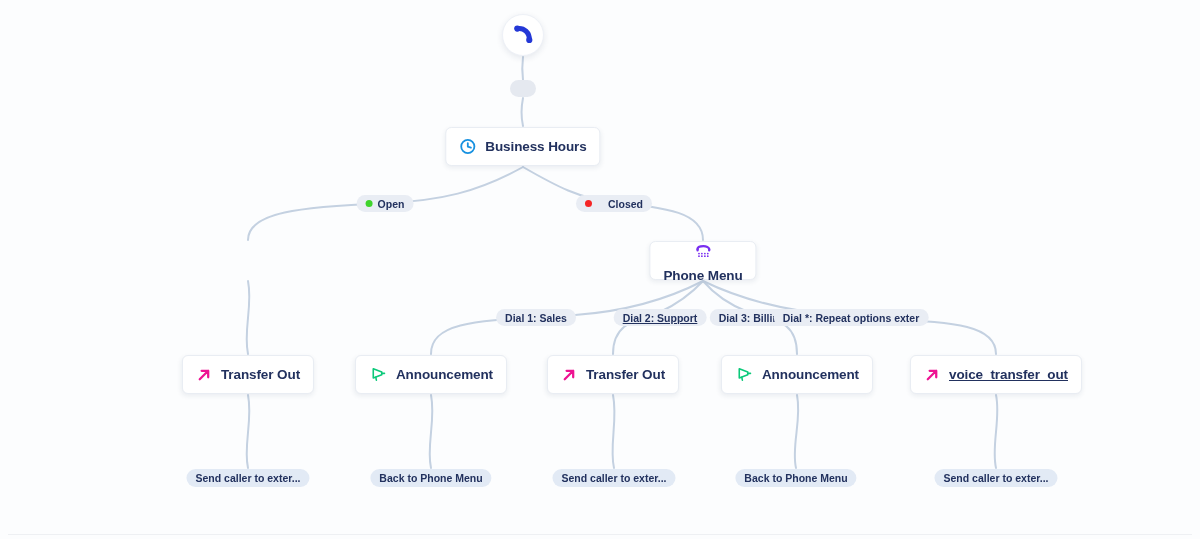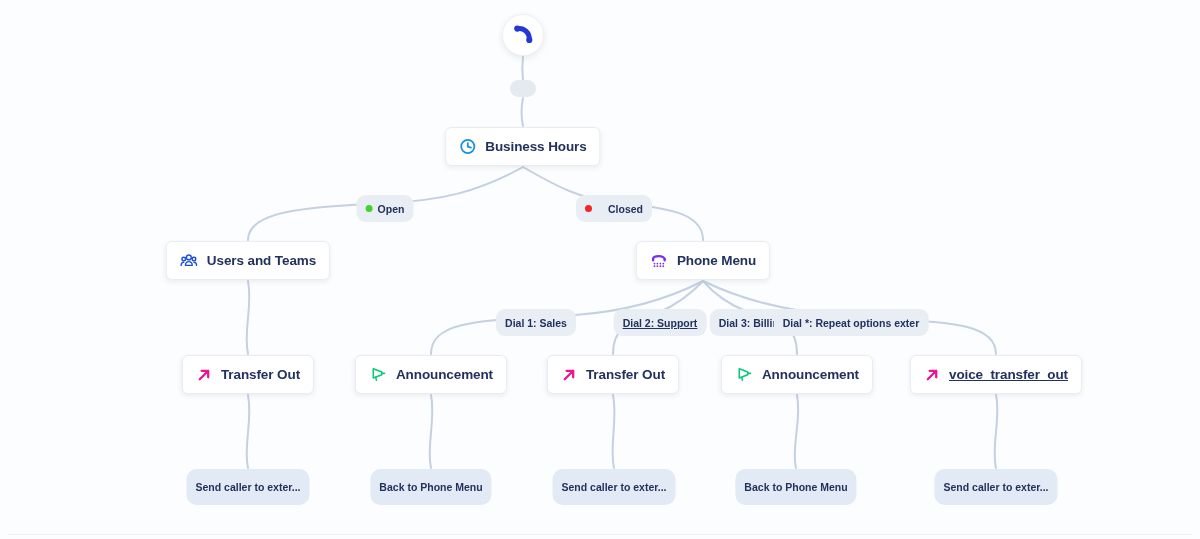--- a/index.html
+++ b/index.html
@@ -32,25 +32,25 @@
   .stub{
     width:26px;height:17px;border-radius:9px;background:#e5e9f0;
   }
   .card{
     height:39px;background:#fff;border:1px solid var(--node-border);
     border-radius:6px;box-shadow:0 2px 5px rgba(30,45,90,.08);
     display:flex;align-items:center;gap:9px;padding:0 13px;
     font-size:13.5px;font-weight:700;letter-spacing:-.1px;white-space:nowrap;
   }
   .pill{
-    height:27px;border-radius:9px;background:var(--pill-bg);
+    height:17px;border-radius:9px;background:var(--pill-bg);
     display:flex;align-items:center;gap:5px;padding:0 9px;
     font-size:10.5px;font-weight:700;white-space:nowrap;
   }
-  .pill.terminal{background:var(--terminal-bg);height:36px;border-radius:10px;}
+  .pill.terminal{background:var(--terminal-bg);height:18px;border-radius:10px;}
   .dot{width:7px;height:7px;border-radius:50%;flex:0 0 auto;}
   .dot.open{background:var(--open-dot);}
   .dot.closed{background:var(--closed-dot);}
 
   .ico{flex:0 0 auto;display:block;}
   .ic-phone-arc{stroke:var(--phone-blue);stroke-width:5;fill:none;stroke-linecap:round;}
   .ic-phone-end{fill:var(--phone-blue);}
   .ic-clock{stroke:var(--clock-blue);stroke-width:1.8;fill:none;stroke-linecap:round;stroke-linejoin:round;}
   .ic-users{stroke:var(--users-blue);stroke-width:1.4;fill:none;stroke-linecap:round;stroke-linejoin:round;}
   .ic-menu-s{stroke:var(--menu-purple);stroke-width:2.3;fill:none;stroke-linecap:round;}
@@ -102,33 +102,22 @@
 
   <div class="abs pill" style="left:385px;top:195px;">
     <span class="dot open"></span>
     <span>Open</span>
   </div>
   <div class="abs pill" style="left:614px;top:195px;gap:16px;">
     <span class="dot closed"></span>
     <span>Closed</span>
   </div>
 
-  <div class="abs card" style="left:248px;top:241px;">
-    <svg class="ico" width="18" height="17" viewBox="0 0 18 17">
-      <circle class="ic-users" cx="9" cy="5.4" r="2.4"></circle>
-      <path class="ic-users" d="M5.6 13.4 C5.6 11 7 9.6 9 9.6 C11 9.6 12.4 11 12.4 13.4 Z"></path>
-      <circle class="ic-users" cx="3.9" cy="7" r="1.8"></circle>
-      <path class="ic-users" d="M1.3 13.4 C1.3 11.4 2.3 10.3 3.9 10.3"></path>
-      <circle class="ic-users" cx="14.1" cy="7" r="1.8"></circle>
-      <path class="ic-users" d="M16.7 13.4 C16.7 11.4 15.7 10.3 14.1 10.3"></path>
-    </svg>
-    <span>Users and Teams</span>
-  </div>
-
-  <div class="abs card" style="left:703px;top:241px;">
+
+  <div class="abs card" style="left:703px;top:241px;flex-direction:column;">
     <svg class="ico" width="18" height="17" viewBox="0 0 18 17">
       <path class="ic-menu-s" d="M3.2 7.2 C3.2 3.2 14.8 3.2 14.8 7.2"></path>
       <path class="ic-menu-s" d="M3.2 7.2 V8.4 M14.8 7.2 V8.4"></path>
       <circle class="ic-menu-d" cx="4.6" cy="11.6" r="0.9"></circle>
       <circle class="ic-menu-d" cx="7.5" cy="11.6" r="0.9"></circle>
       <circle class="ic-menu-d" cx="10.5" cy="11.6" r="0.9"></circle>
       <circle class="ic-menu-d" cx="13.4" cy="11.6" r="0.9"></circle>
       <circle class="ic-menu-d" cx="4.6" cy="14.2" r="0.9"></circle>
       <circle class="ic-menu-d" cx="7.5" cy="14.2" r="0.9"></circle>
       <circle class="ic-menu-d" cx="10.5" cy="14.2" r="0.9"></circle>

